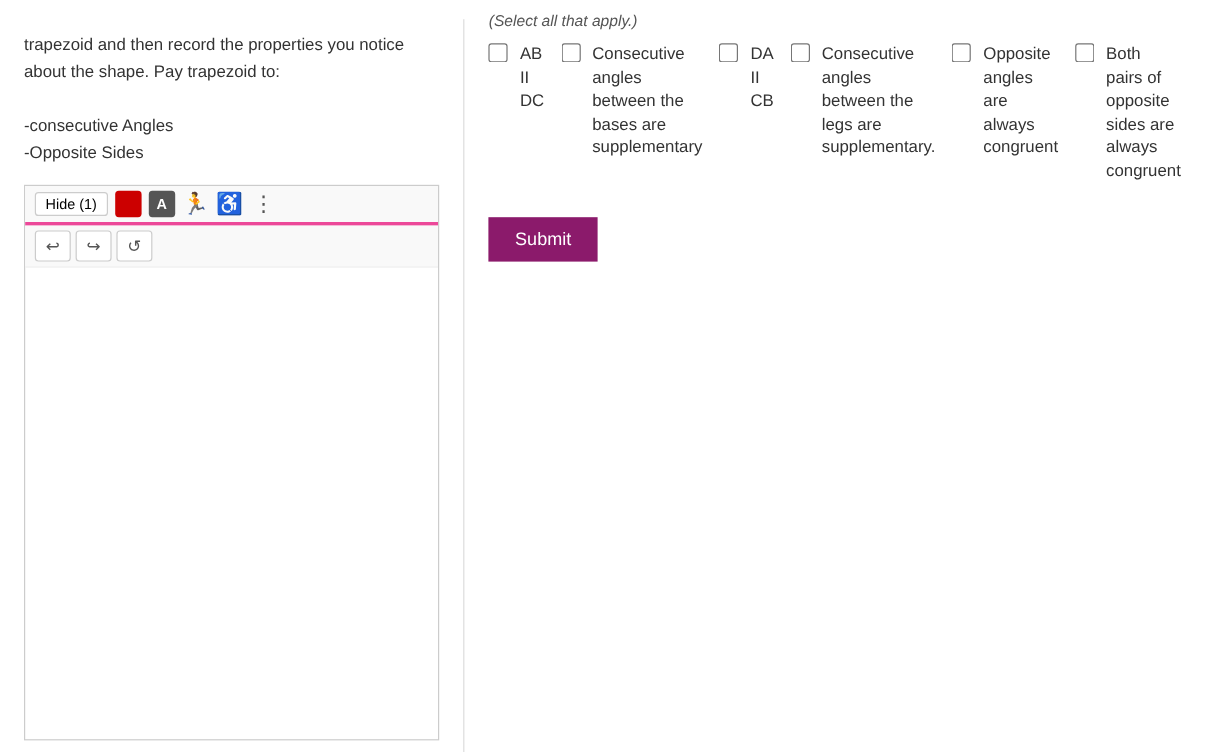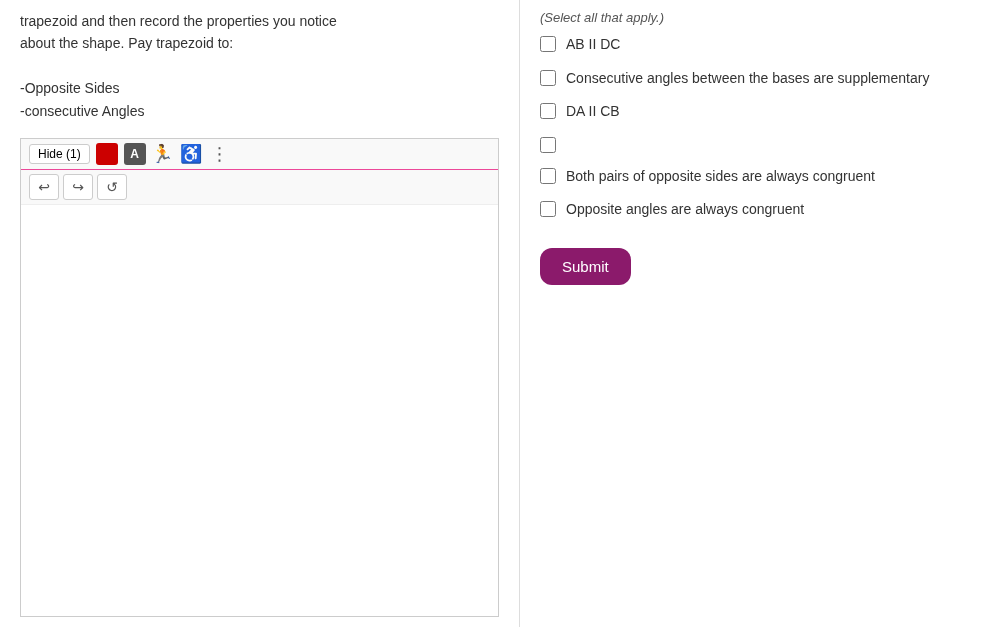--- a/index.html
+++ b/index.html
@@ -13,20 +13,21 @@
       overflow: hidden;
     }
 
     
     .left-panel {
       width: 520px;
       padding: 10px 20px;
       border-right: 1px solid #ddd;
       display: flex;
       flex-direction: column;
+      margin-top: 16px;
     }
 
     .instructions {
       font-size: 14px;
       line-height: 1.6;
       color: #333;
       margin-bottom: 16px;
     }
 
     .geogebra-container {
@@ -34,21 +35,21 @@
       flex: 1;
       position: relative;
       background: #fff;
       min-height: 390px;
     }
 
     .toolbar {
       display: flex;
       align-items: center;
       padding: 4px 8px;
-      border-bottom: 1px solid #ec4899;
+      border-bottom: 3px solid #ec4899;
       background: #f9f9f9;
       gap: 6px;
     }
 
     .hide-btn {
       border: 1px solid #ccc;
       background: #fff;
       padding: 2px 8px;
       font-size: 12px;
       border-radius: 3px;
@@ -134,21 +135,20 @@
 
     .question-intro {
       font-size: 13px;
       color: #555;
       margin-bottom: 10px;
       font-style: italic;
     }
 
     .checkbox-list {
       display: flex;
-      flex-direction: column;
       gap: 14px;
       margin-bottom: 24px;
     }
 
     .checkbox-item {
       display: flex;
       align-items: flex-start;
       gap: 10px;
       cursor: pointer;
     }
@@ -166,36 +166,36 @@
       color: #333;
       line-height: 1.4;
     }
 
     .submit-btn {
       background: #8b1a6b;
       color: white;
       border: none;
       padding: 10px 22px;
       font-size: 15px;
-      border-radius: 12px;
+      border-radius: 0;
       cursor: pointer;
       align-self: flex-start;
       margin-top: 4px;
     }
   </style>
 </head>
 <body>
 
 <div class="left-panel">
   <div class="instructions">
     <span>trapezoid and then record the properties you notice</span><br>
     <span>about the shape. Pay trapezoid to:</span>
     <br><br>
+    <div>-consecutive Angles</div>
     <div>-Opposite Sides</div>
-    <div>-consecutive Angles</div>
   </div>
 
   <div class="geogebra-container">
 
     <div class="toolbar">
       <button class="hide-btn">Hide (1)</button>
       <div class="toolbar-icon-red"></div>
       <div class="toolbar-icon-a">A</div>
       <span class="toolbar-icon-cursor">🏃‍</span>
       <span style="font-size:18px; color:#333; font-weight:bold;">♿</span>
@@ -272,29 +272,30 @@
       <span class="checkbox-label">Consecutive angles between the bases are supplementary</span>
     </label>
 
     <label class="checkbox-item">
       <input type="checkbox" style="">
       <span class="checkbox-label">DA II CB</span>
     </label>
 
     <label class="checkbox-item">
       <input type="checkbox" style="">
+      <span class="checkbox-label">Consecutive angles between the legs are supplementary.</span>
+    </label>
+
+    <label class="checkbox-item">
+      <input type="checkbox" style="">
+      <span class="checkbox-label">Opposite angles are always congruent</span>
     </label>
 
     <label class="checkbox-item">
       <input type="checkbox" style="">
       <span class="checkbox-label">Both pairs of opposite sides are always congruent</span>
-    </label>
-
-    <label class="checkbox-item">
-      <input type="checkbox" style="">
-      <span class="checkbox-label">Opposite angles are always congruent</span>
     </label>
 
 
   </div>
 
   <button class="submit-btn">Submit</button>
 </div>
 
 </body></html>

